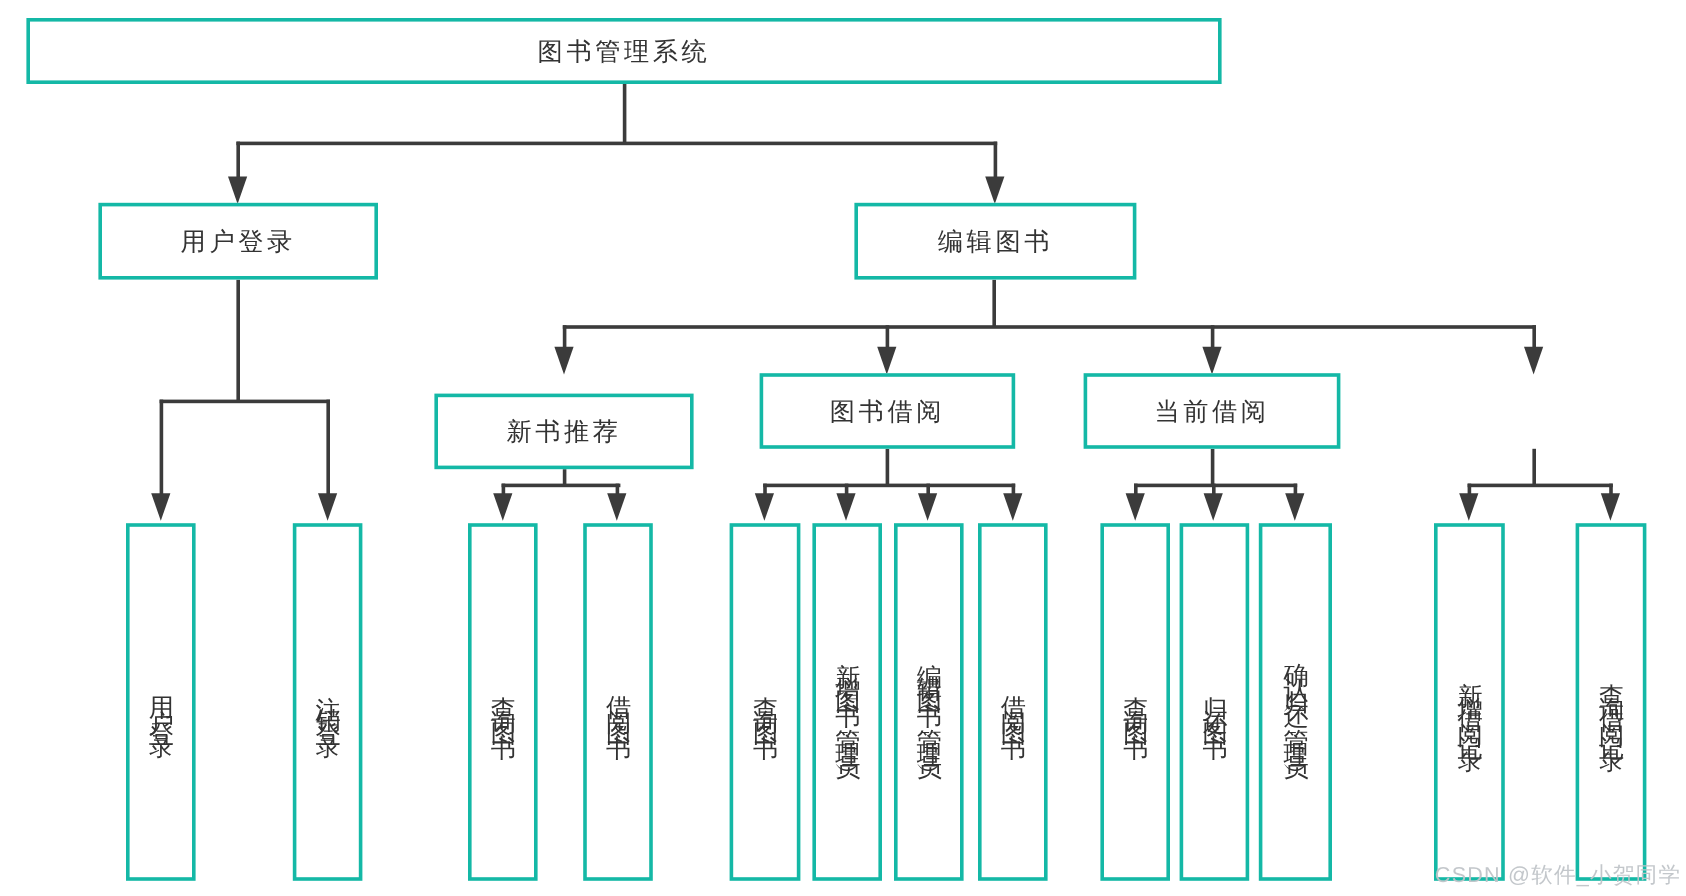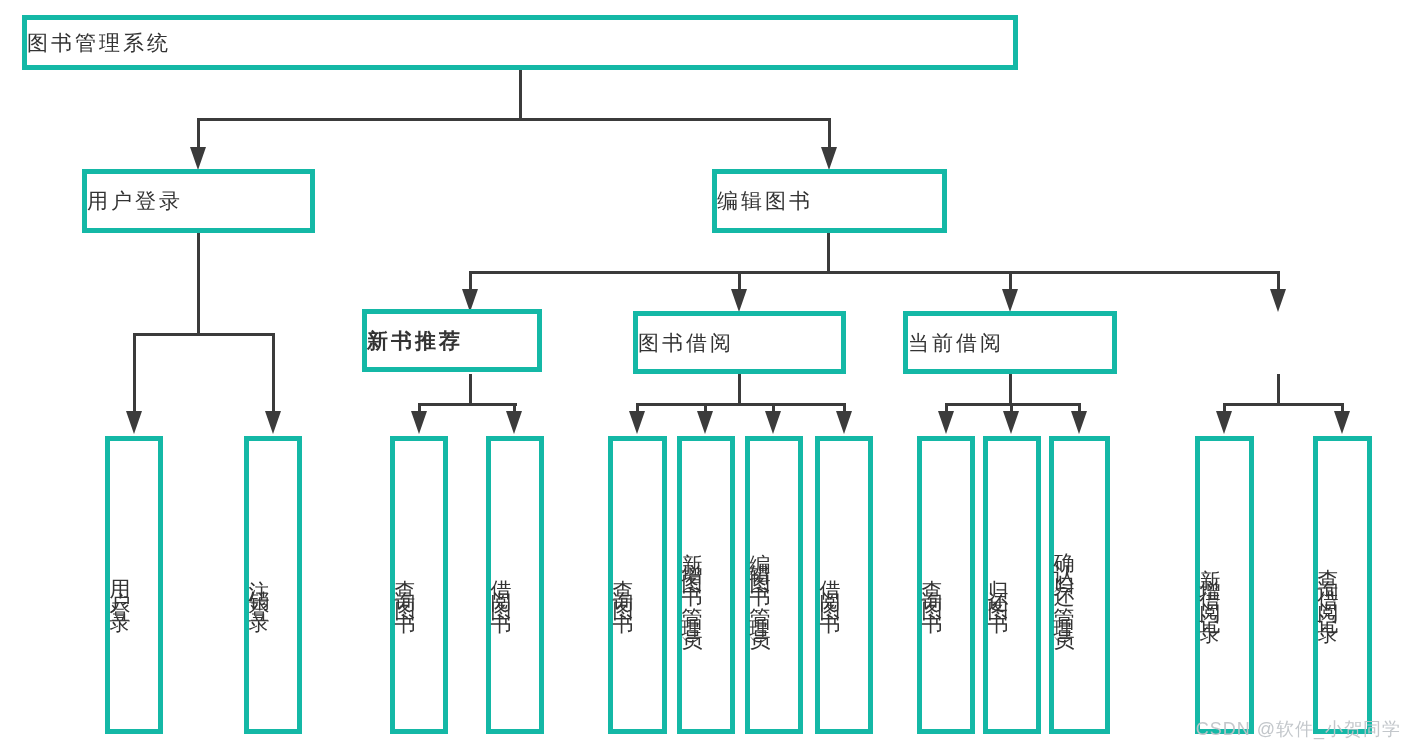--- a/index.html
+++ b/index.html
@@ -8,25 +8,25 @@
     width: 1405px;
     height: 747px;
     background: #ffffff;
     font-family: "Liberation Sans", sans-serif;
     color: #333333;
     overflow: hidden;
   }
   .box {
     position: absolute;
     box-sizing: border-box;
-    border: 5px solid #14b8a6;
+    border: 3px solid #14b8a6;
     background: #ffffff;
     display: flex;
     align-items: center;
-    justify-content: flex-start;
+    justify-content: center;
   }
   .h-label {
     font-size: 21px;
     letter-spacing: 3px;
     color: #333333;
     white-space: nowrap;
   }
   .v-label {
     writing-mode: vertical-rl;
     font-size: 21px;
@@ -120,21 +120,21 @@
     <span class="h-label">图书管理系统</span>
   </div>
 
   <div class="box" style="left:82px;top:169px;width:233px;height:64px;">
     <span class="h-label">用户登录</span>
   </div>
   <div class="box" style="left:712px;top:169px;width:235px;height:64px;">
     <span class="h-label">编辑图书</span>
   </div>
 
-  <div class="box" style="left:362px;top:309px;width:180px;height:63px;font-weight:bold;">
+  <div class="box" style="left:362px;top:328px;width:216px;height:63px;">
     <span class="h-label">新书推荐</span>
   </div>
   <div class="box" style="left:633px;top:311px;width:213px;height:63px;">
     <span class="h-label">图书借阅</span>
   </div>
   <div class="box" style="left:903px;top:311px;width:214px;height:63px;font-family:Liberation Serif, serif;">
     <span class="h-label">当前借阅</span>
   </div>
 
   <div class="box" style="left:105px;top:436px;width:58px;height:298px;">

